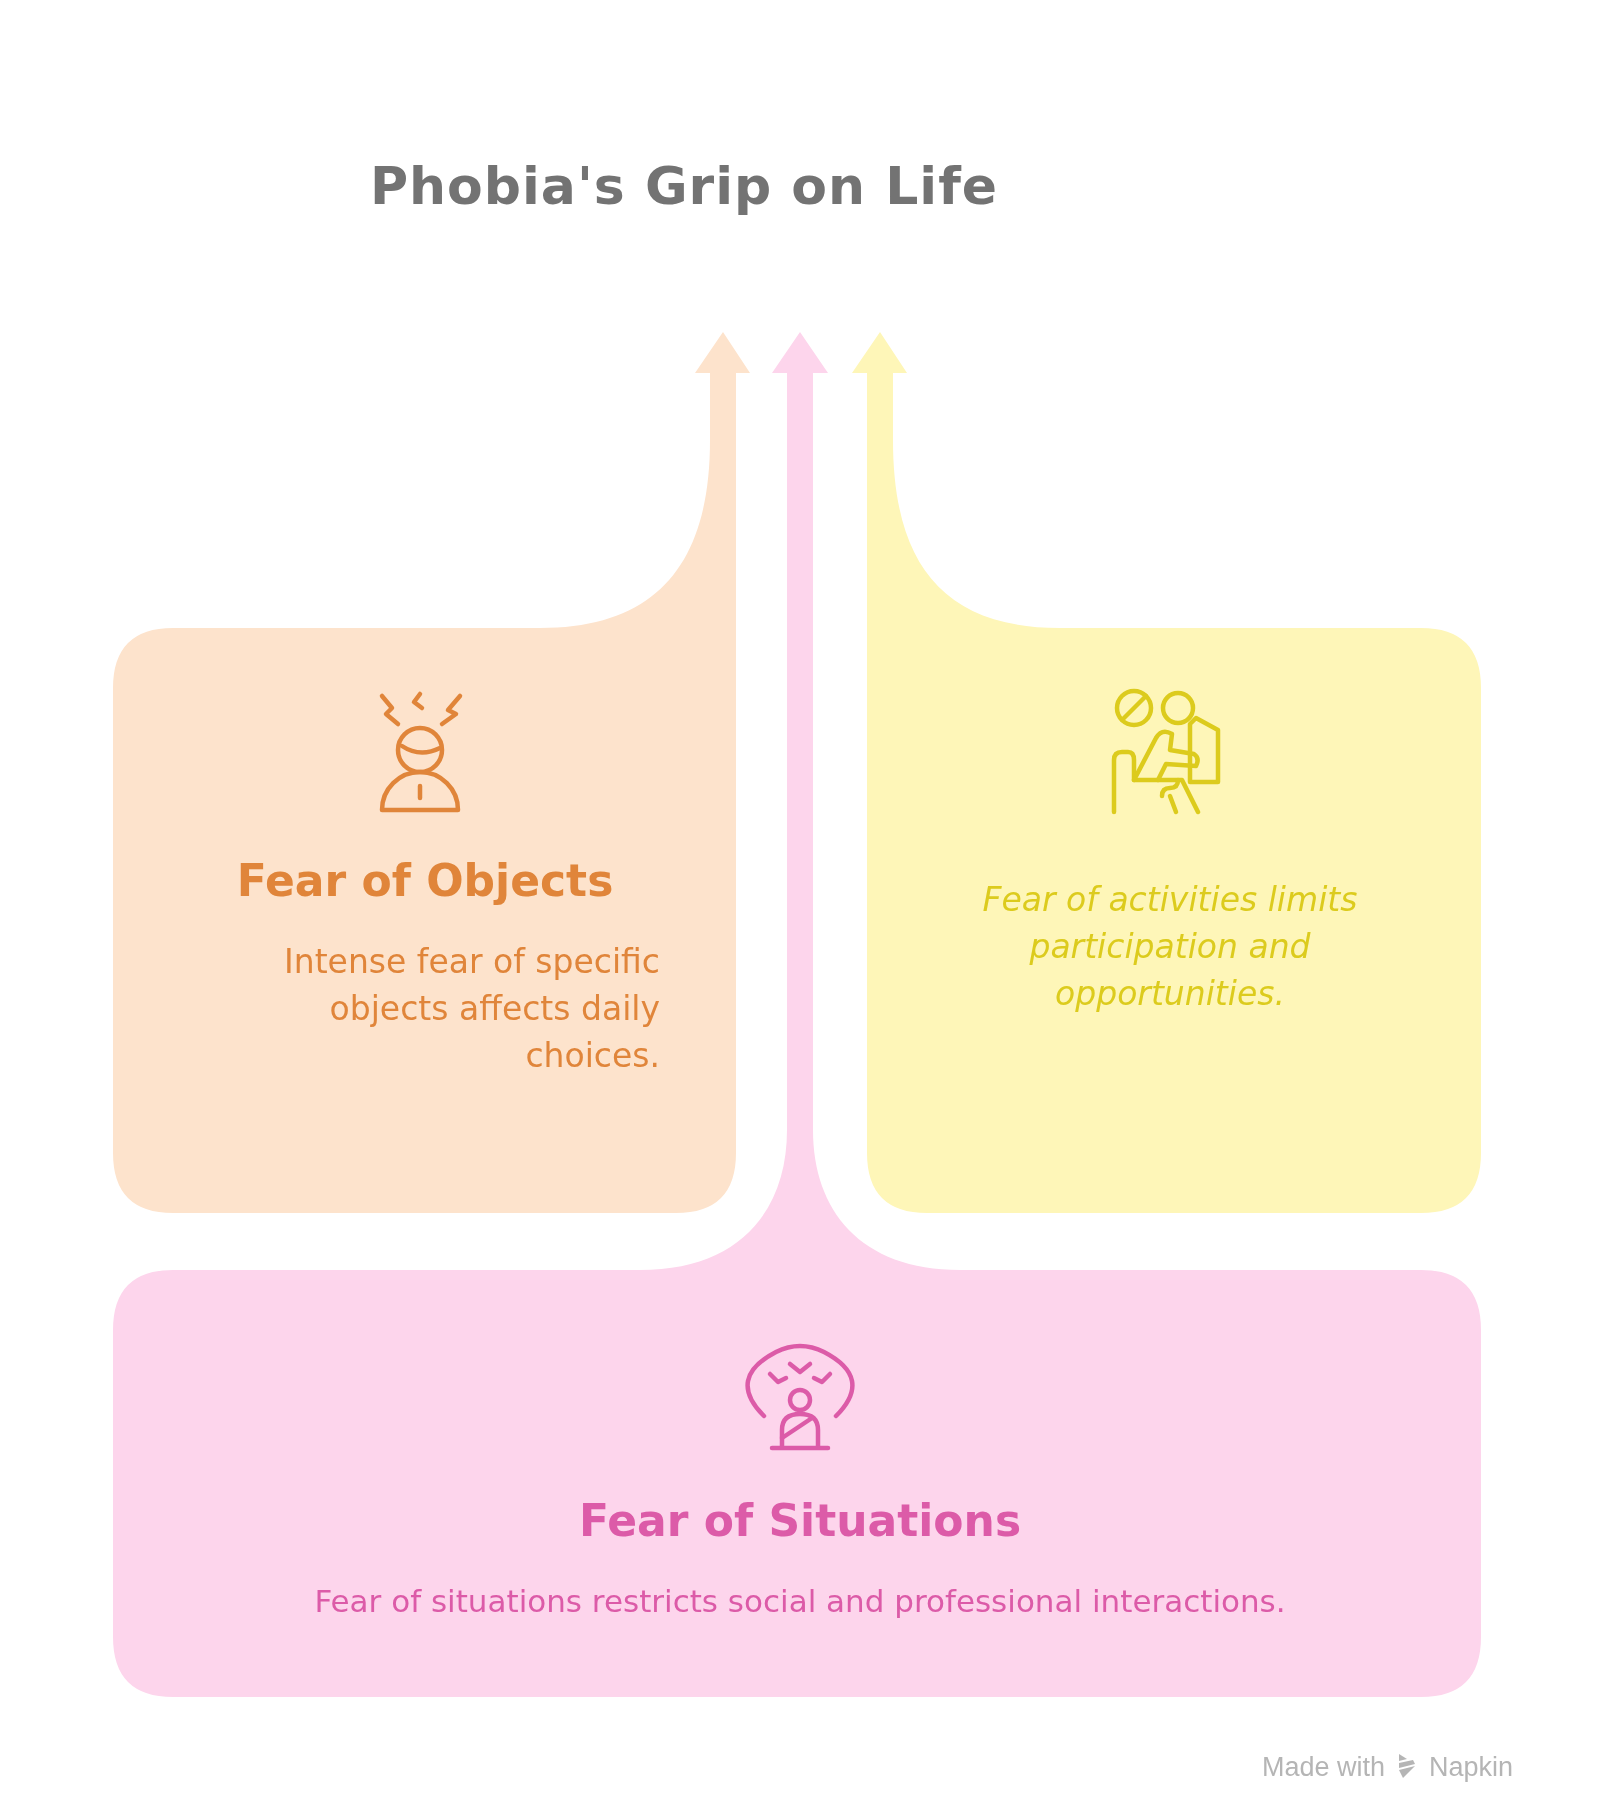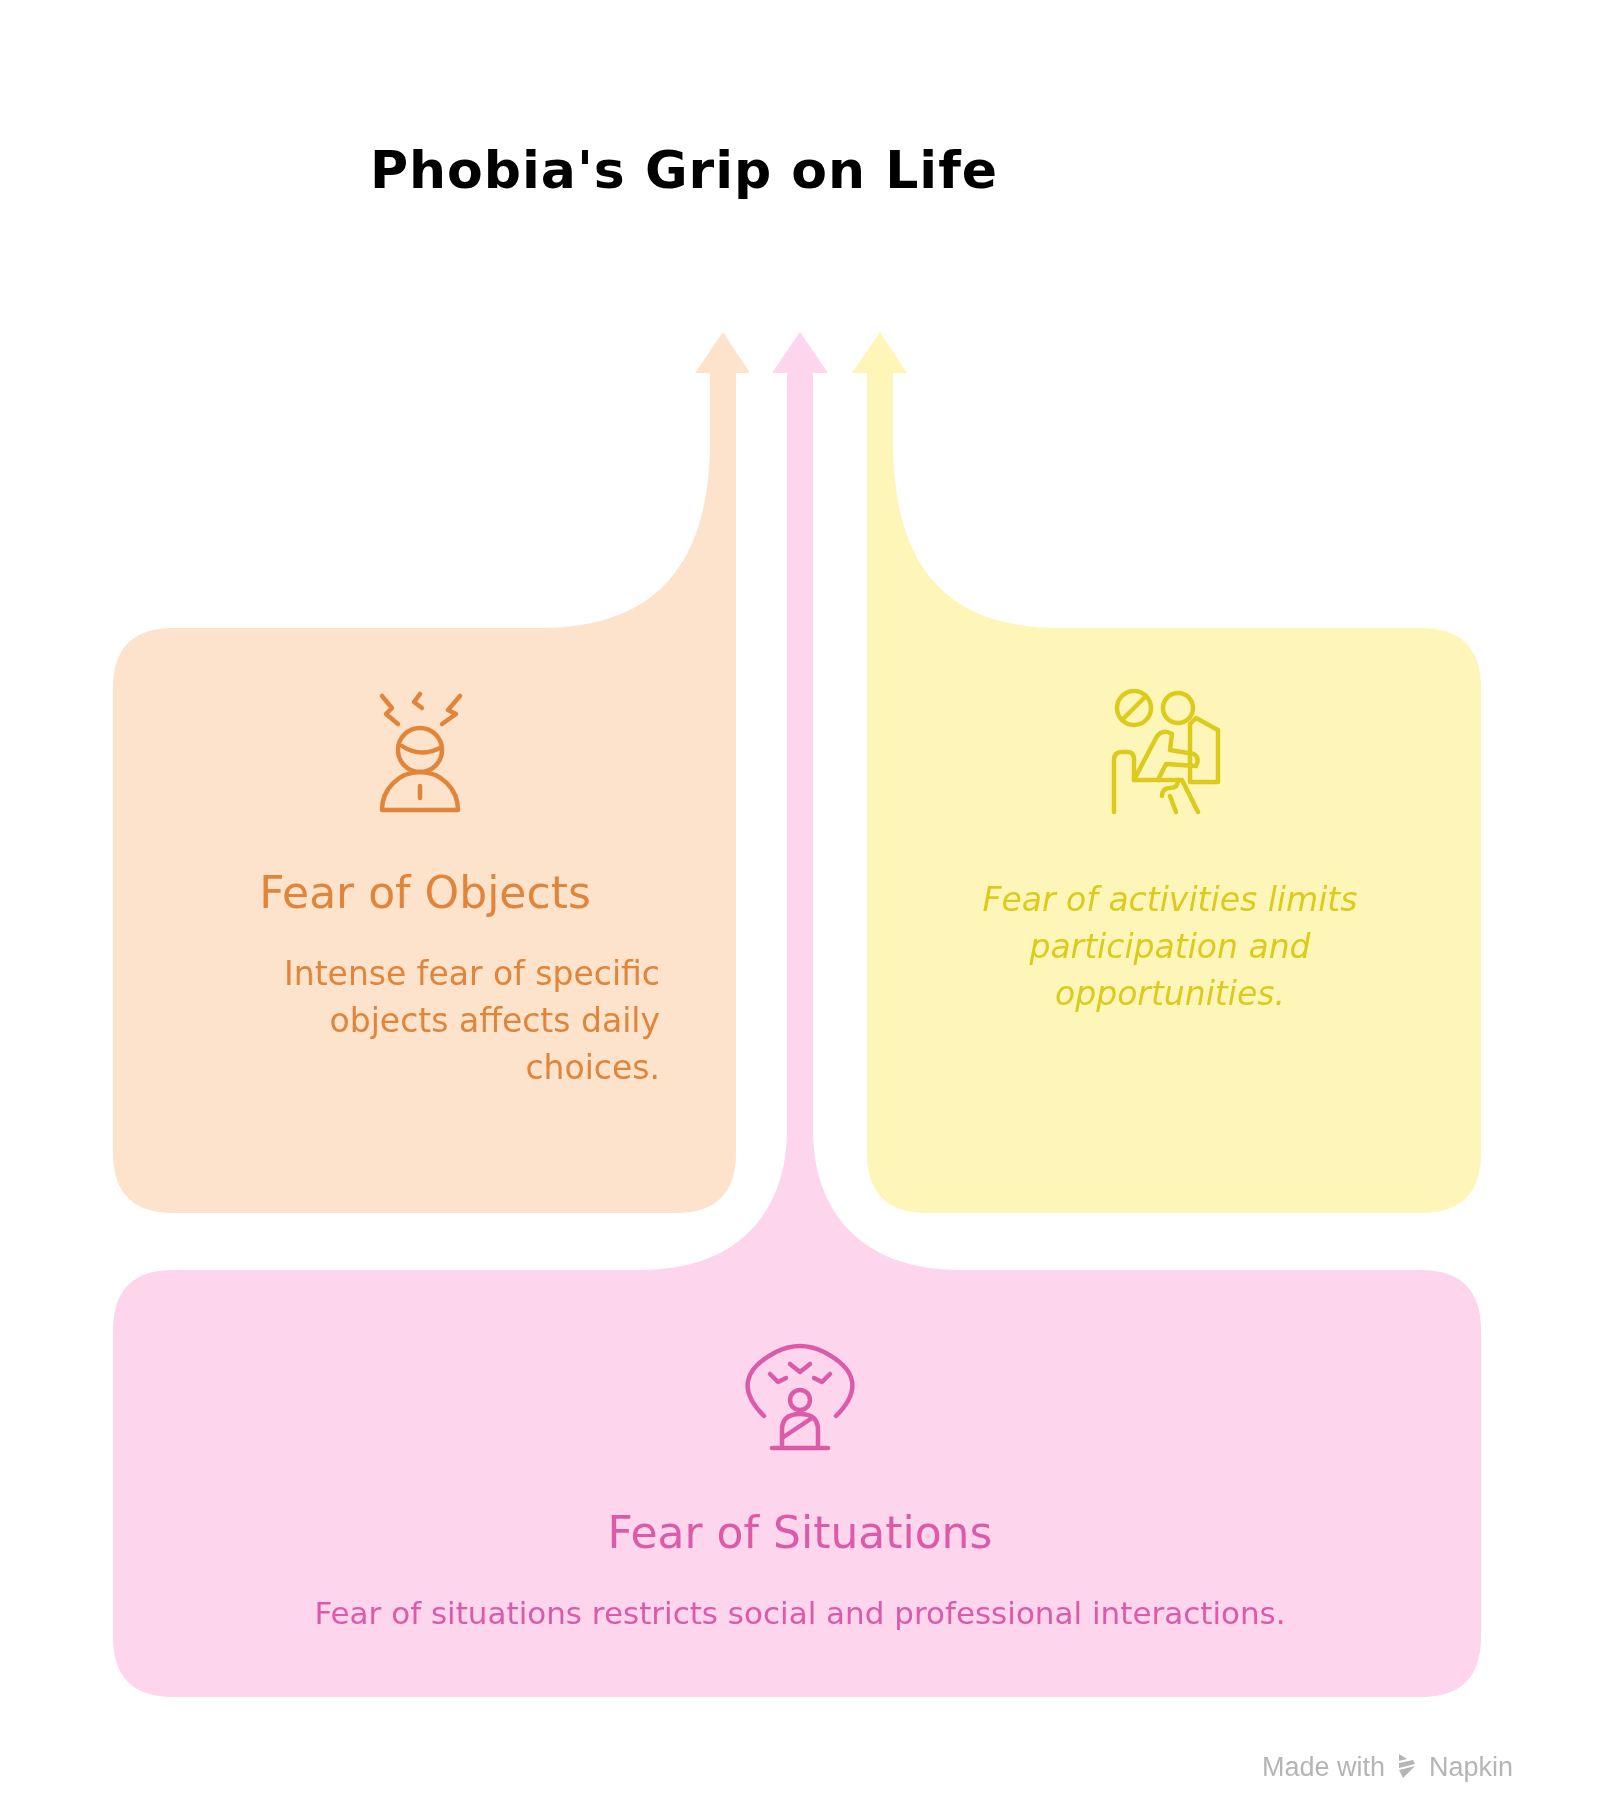--- a/index.html
+++ b/index.html
@@ -1,24 +1,24 @@
 <!DOCTYPE html>
 <html><head>
 <meta charset="utf-8">
 <style>
   html, body { margin: 0; padding: 0; background: #ffffff; }
   body { width: 1600px; height: 1820px; position: relative; overflow: hidden; font-family: "DejaVu Sans", sans-serif; }
   .title {
-    position: absolute; left: 0; top: 140px; width: 1368px; text-align: center;
-    font-family: "DejaVu Sans", sans-serif; font-weight: bold; font-size: 52px; color: #000000;
+    position: absolute; left: 0; top: 156px; width: 1368px; text-align: center;
+    font-family: "DejaVu Sans", sans-serif; font-weight: bold; font-size: 52px; color: #737373;
     letter-spacing: 1px;
   }
   svg.bg { position: absolute; left: 0; top: 0; }
   .card-text { position: absolute; text-align: center; }
-  .card-heading { font-family: "DejaVu Sans", sans-serif; font-weight: normal; font-size: 44px; line-height: 62px; margin-top: 12px; }
+  .card-heading { font-family: "DejaVu Sans", sans-serif; font-weight: bold; font-size: 44px; line-height: 62px; }
   .card-desc { font-family: "DejaVu Sans", sans-serif; font-size: 33px; line-height: 47px; margin-top: 26px; }
   .icon { position: absolute; }
   .footer {
     position: absolute; left: 1262px; top: 1752px; font-family: "Liberation Sans", sans-serif;
     font-size: 27px; color: #b5b5b5; display: flex; align-items: flex-start; gap: 10px;
   }
   .footer svg { display: block; }
 </style>
 </head>
 <body>

